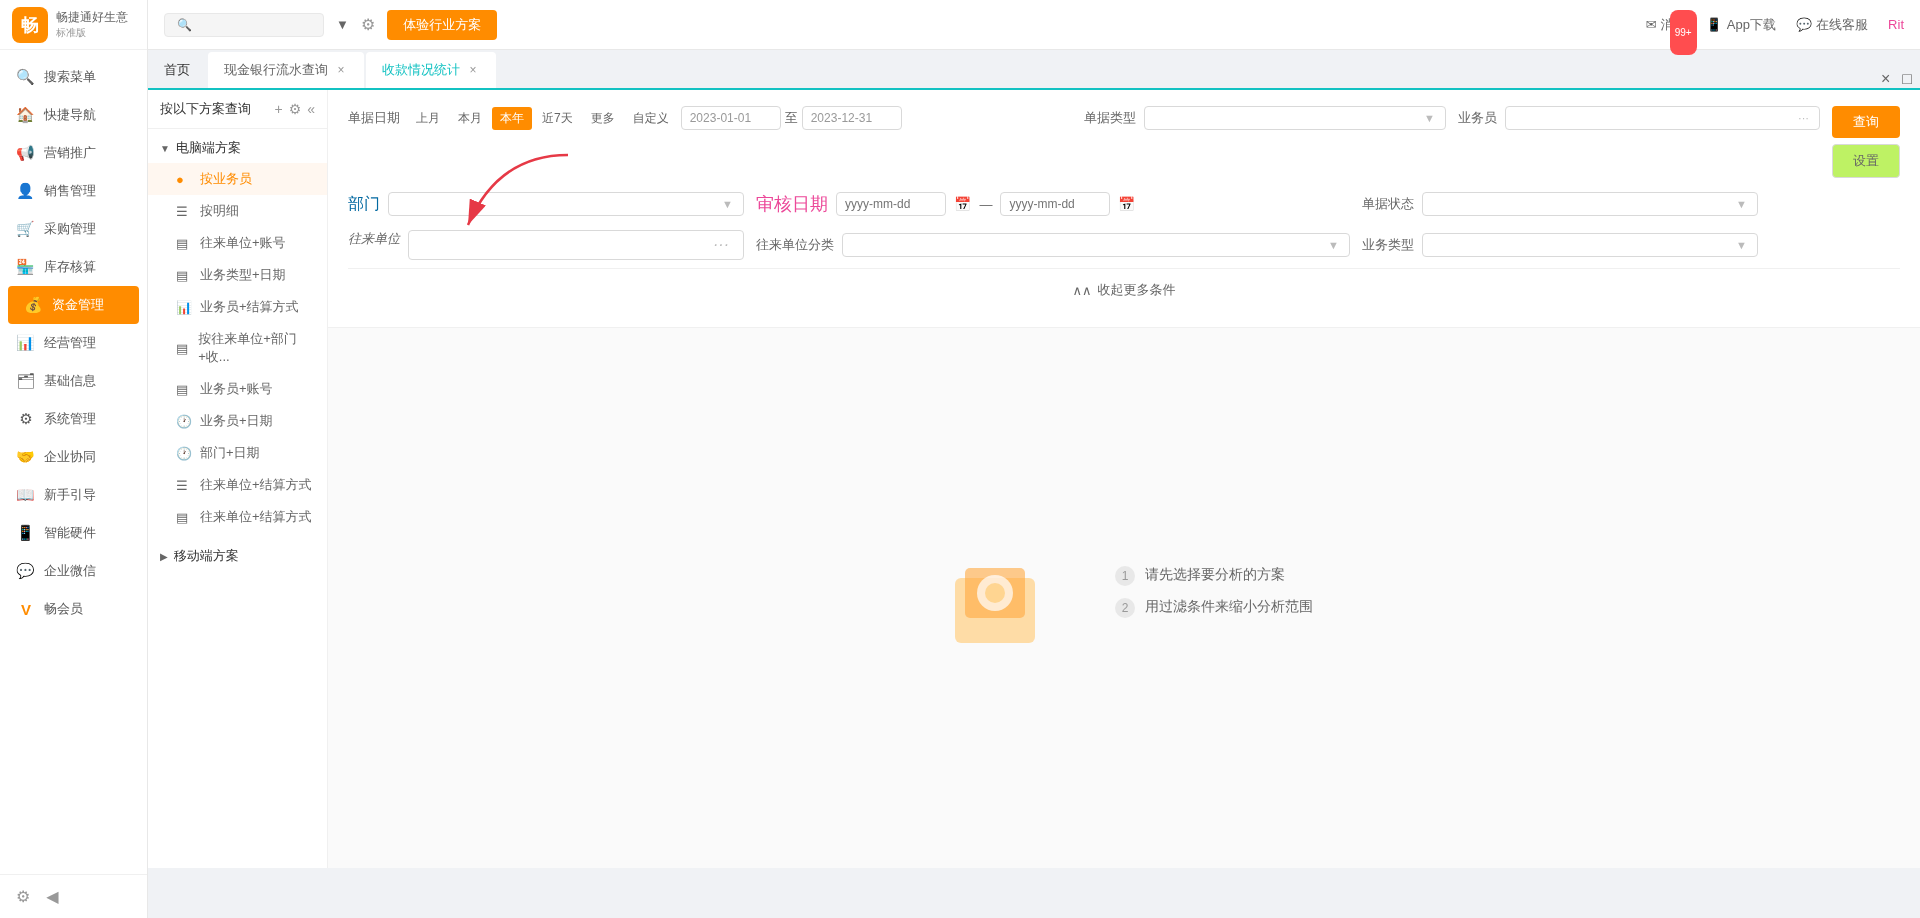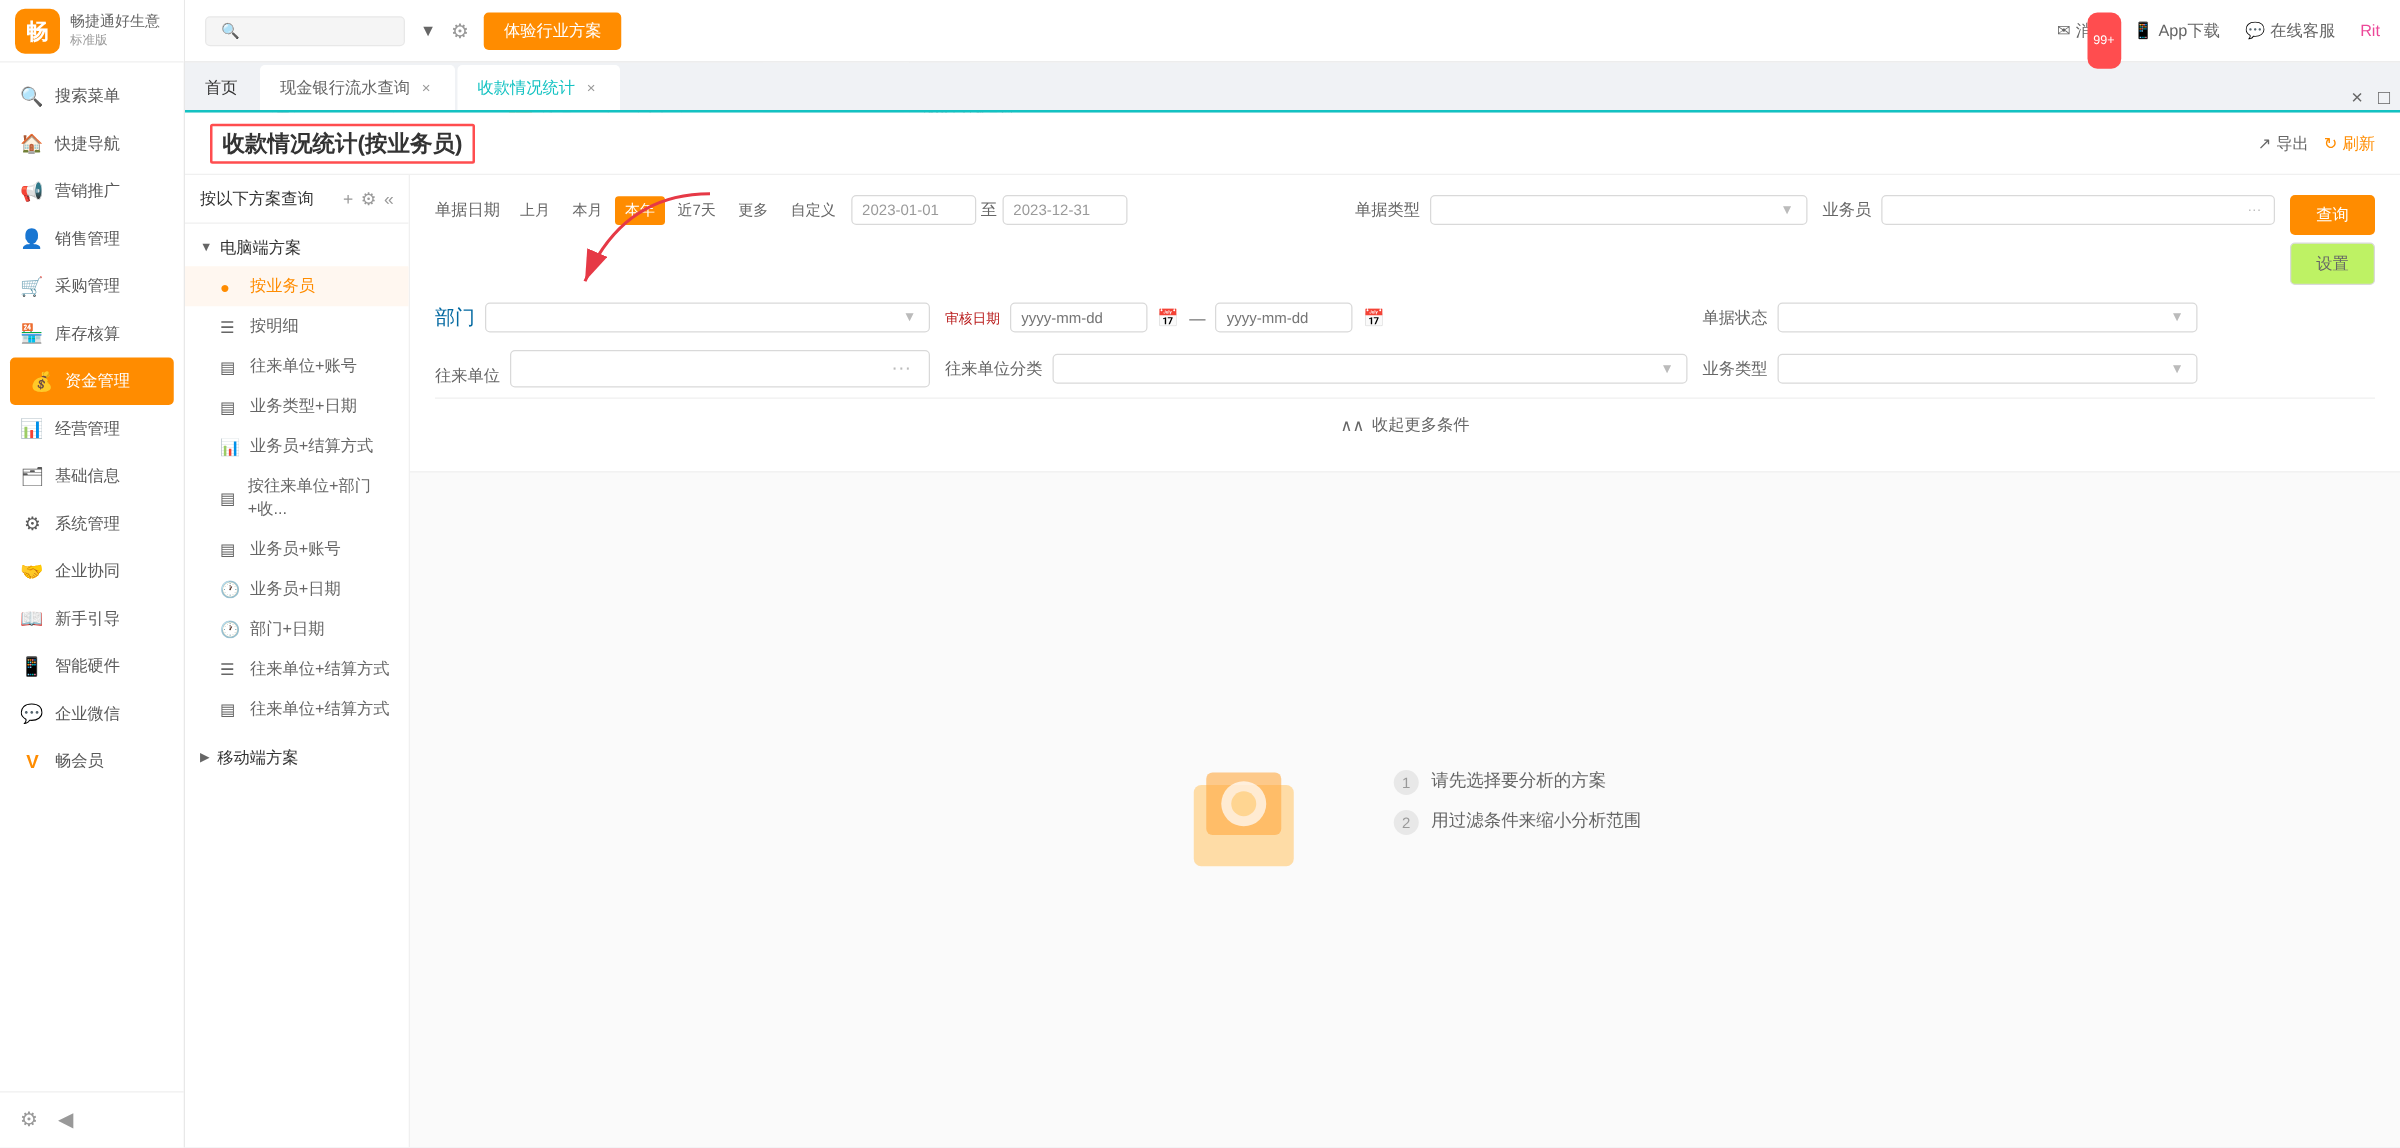--- a/index.html
+++ b/index.html
@@ -311,35 +311,20 @@
     <span class="tab-close">×</span>
   </div>
   <div class="tabs-right">
     <span class="tabs-right-icon">×</span>
     <span class="tabs-right-icon">□</span>
   </div>
 </div>
 
 <div class="main">
 
-  <div class="page-header">
-    <div class="page-title-box">
-      <div class="page-title">收款情况统计(按业务员)</div>
-    </div>
-    <div class="page-actions">
-      <div class="export-btn">
-        <span>↗</span>
-        <span>导出</span>
-      </div>
-      <div class="refresh-btn">
-        <span>↻</span>
-        <span>刷新</span>
-      </div>
-    </div>
-  </div>
 
   <div class="content-area">
 
     <div class="scheme-panel">
       <div class="scheme-header">
         <span>按以下方案查询</span>
         <div class="scheme-header-icons">
           <span class="scheme-header-icon">+</span>
           <span class="scheme-header-icon">⚙</span>
           <span class="scheme-header-icon">«</span>
@@ -451,39 +436,39 @@
 
         <div style="display:flex; align-items:center; gap:12px; margin-bottom:14px;">
           <div style="display:flex; align-items:center; gap:8px; flex:1;">
             <span style="color:#0369a1;font-size:16px;white-space:nowrap;">部门</span>
             <div class="select-box">
               <span></span>
               <span class="arrow">▼</span>
             </div>
           </div>
           <div style="display:flex; align-items:center; gap:8px; flex:1.5;">
-            <span style="color:#b91c1c;font-size:11px;white-space:nowrap;">审核日期</span>
+            <span style="color:#ec4899;font-size:18px;white-space:nowrap;">审核日期</span>
             <input class="date-input" placeholder="yyyy-mm-dd" style="width: 110px;">
             <span class="calendar-icon">📅</span>
             <span style="color:#666;">—</span>
             <input class="date-input" placeholder="yyyy-mm-dd" style="width: 110px;">
             <span class="calendar-icon">📅</span>
           </div>
           <div style="display:flex; align-items:center; gap:8px; flex:1;">
             <span style="color:#666;font-size:13px;white-space:nowrap;">单据状态</span>
             <div class="select-box">
               <span></span>
               <span class="arrow">▼</span>
             </div>
           </div>
           <div style="width:130px;"></div>
         </div>
 
         <div style="display:flex; align-items:center; gap:12px; margin-bottom:8px;">
-          <div style="display:flex; align-items:flex-end; gap:8px; flex:1;">
+          <div style="display:flex; align-items:flex-start; gap:8px; flex:1;font-style:italic;">
             <span style="color:#666;font-size:13px;white-space:nowrap;">往来单位</span>
             <div class="select-box">
               <span></span>
               <span class="select-dots">···</span>
             </div>
           </div>
           <div style="display:flex; align-items:center; gap:8px; flex:1.5;">
             <span style="color:#666;font-size:13px;white-space:nowrap;">往来单位分类</span>
             <div class="select-box">
               <span></span>

